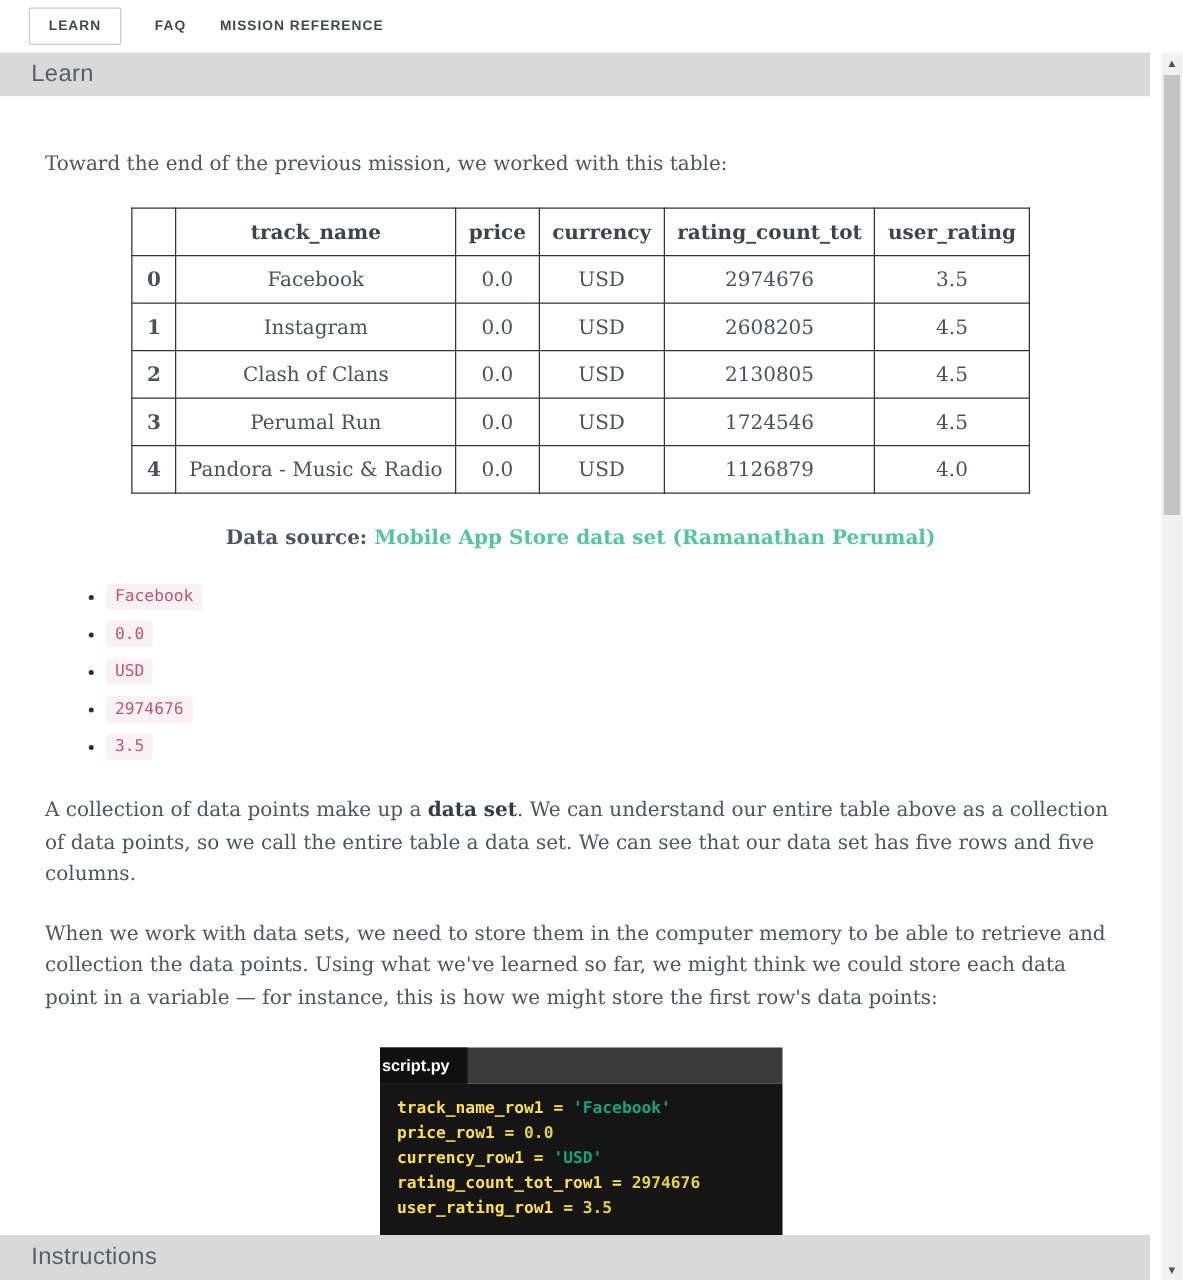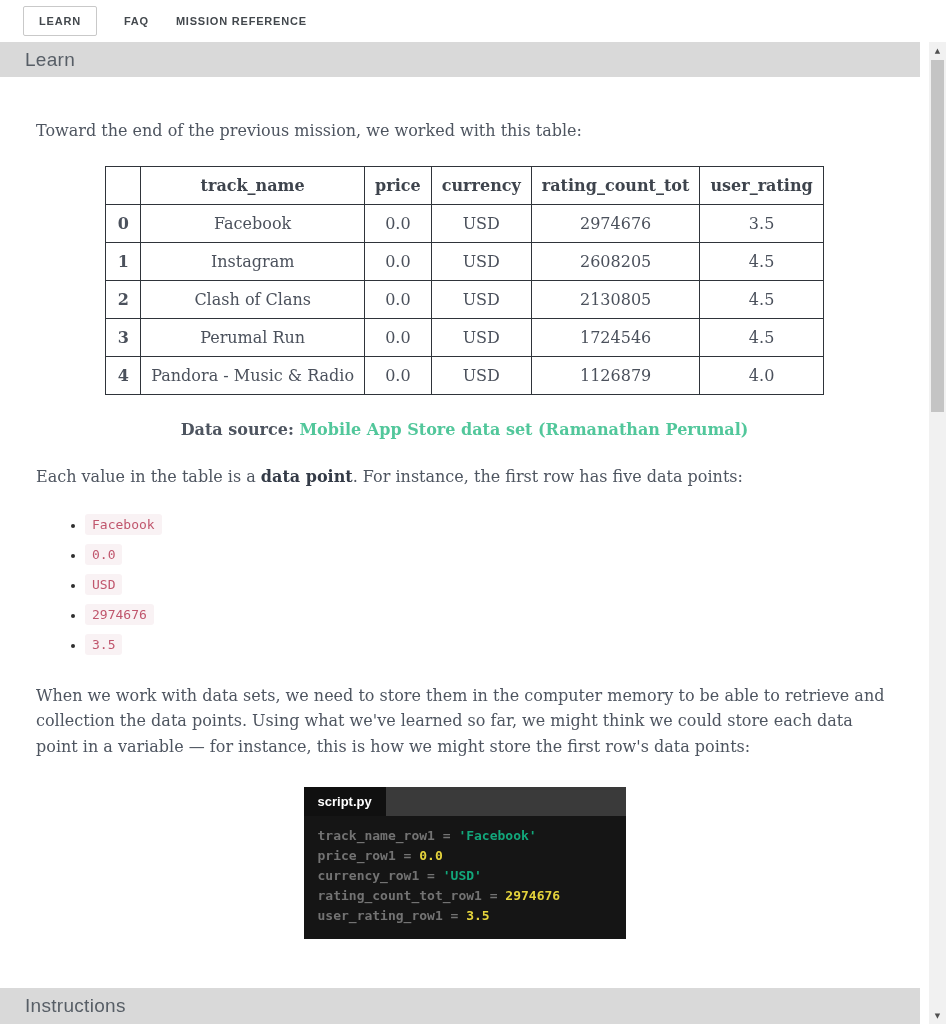--- a/index.html
+++ b/index.html
@@ -70,28 +70,28 @@
     font-family: "DejaVu Sans Mono", monospace; font-size: 13px;
     color: #c0566d; background: #f9f2f4; padding: 3px 7px; border-radius: 3px;
   }
 
   
   .codeblock { width: 322px; margin: 28px auto 0 auto; z-index: 1; position: relative; }
   .code-header { display: flex; background: #3a3a3a; height: 29px; }
   .code-tab {
     background: #101010; color: #ffffff;
     font-family: "Liberation Sans", sans-serif; font-weight: 700;
-    font-size: 13px; padding: 7px 14px 0 14px; box-sizing: border-box;
+    font-size: 13px; padding: 7px 14px 0 2px; box-sizing: border-box;
   }
   .code-body {
     background: #151515; padding: 10px 14px 13px 14px;
     font-family: "DejaVu Sans Mono", monospace; font-weight: 700;
     font-size: 13px; line-height: 20px; white-space: pre;
   }
-  .code-line .plain  { color: #737373; }
+  .code-line .plain  { color: #fde047; }
   .code-line .string { color: #12a77b; }
   .code-line .number { color: #e4d33c; }
 
   
   .scrollbar {
     position: absolute; top: 42px; right: 0; width: 17px; height: 982px;
     background: #f1f1f1; z-index: 10;
   }
   .scroll-btn {
     position: absolute; left: 0; width: 17px; height: 17px;
@@ -176,30 +176,30 @@
             <td>1126879</td>
             <td>4.0</td>
           </tr>
         </tbody>
       </table>
 
     <p class="datasource">
       <span>Data source: </span><a>Mobile App Store data set (Ramanathan Perumal)</a>
     </p>
 
-    <p>Each value in the table is a <strong>data point</strong>. For instance, the first row has five data points:</p>
 
     <ul class="points">
         <li><code class="chip">Facebook</code></li>
         <li><code class="chip">0.0</code></li>
         <li><code class="chip">USD</code></li>
         <li><code class="chip">2974676</code></li>
         <li><code class="chip">3.5</code></li>
       </ul>
 
+    <p>A collection of data points make up a <strong>data set</strong>. We can understand our entire table above as a collection of data points, so we call the entire table a data set. We can see that our data set has five rows and five columns.</p>
 
     <p>When we work with data sets, we need to store them in the computer memory to be able to retrieve and collection the data points. Using what we've learned so far, we might think we could store each data point in a variable — for instance, this is how we might store the first row's data points:</p>
 
     <div class="codeblock">
       <div class="code-header">
         <div class="code-tab">script.py</div>
       </div>
       <div class="code-body"><div class="code-line"><span class="plain">track_name_row1 = </span><span class="string">'Facebook'</span></div><div class="code-line"><span class="plain">price_row1 = </span><span class="number">0.0</span></div><div class="code-line"><span class="plain">currency_row1 = </span><span class="string">'USD'</span></div><div class="code-line"><span class="plain">rating_count_tot_row1 = </span><span class="number">2974676</span></div><div class="code-line"><span class="plain">user_rating_row1 = </span><span class="number">3.5</span></div></div>
     </div>
 

